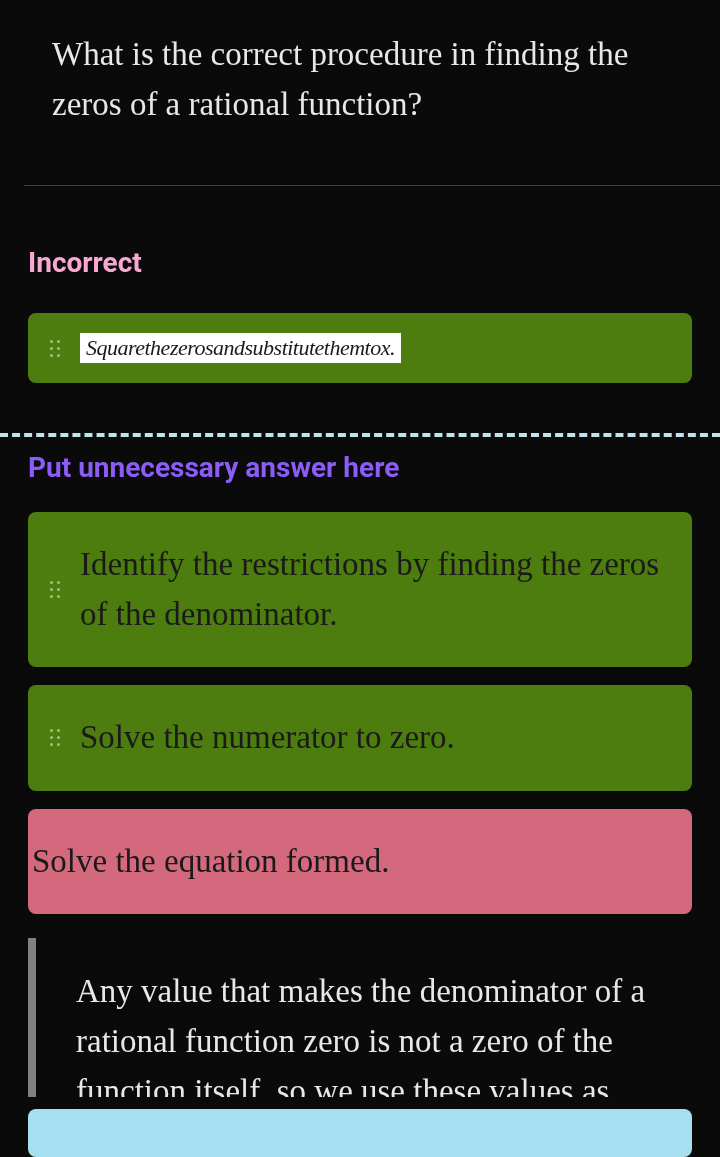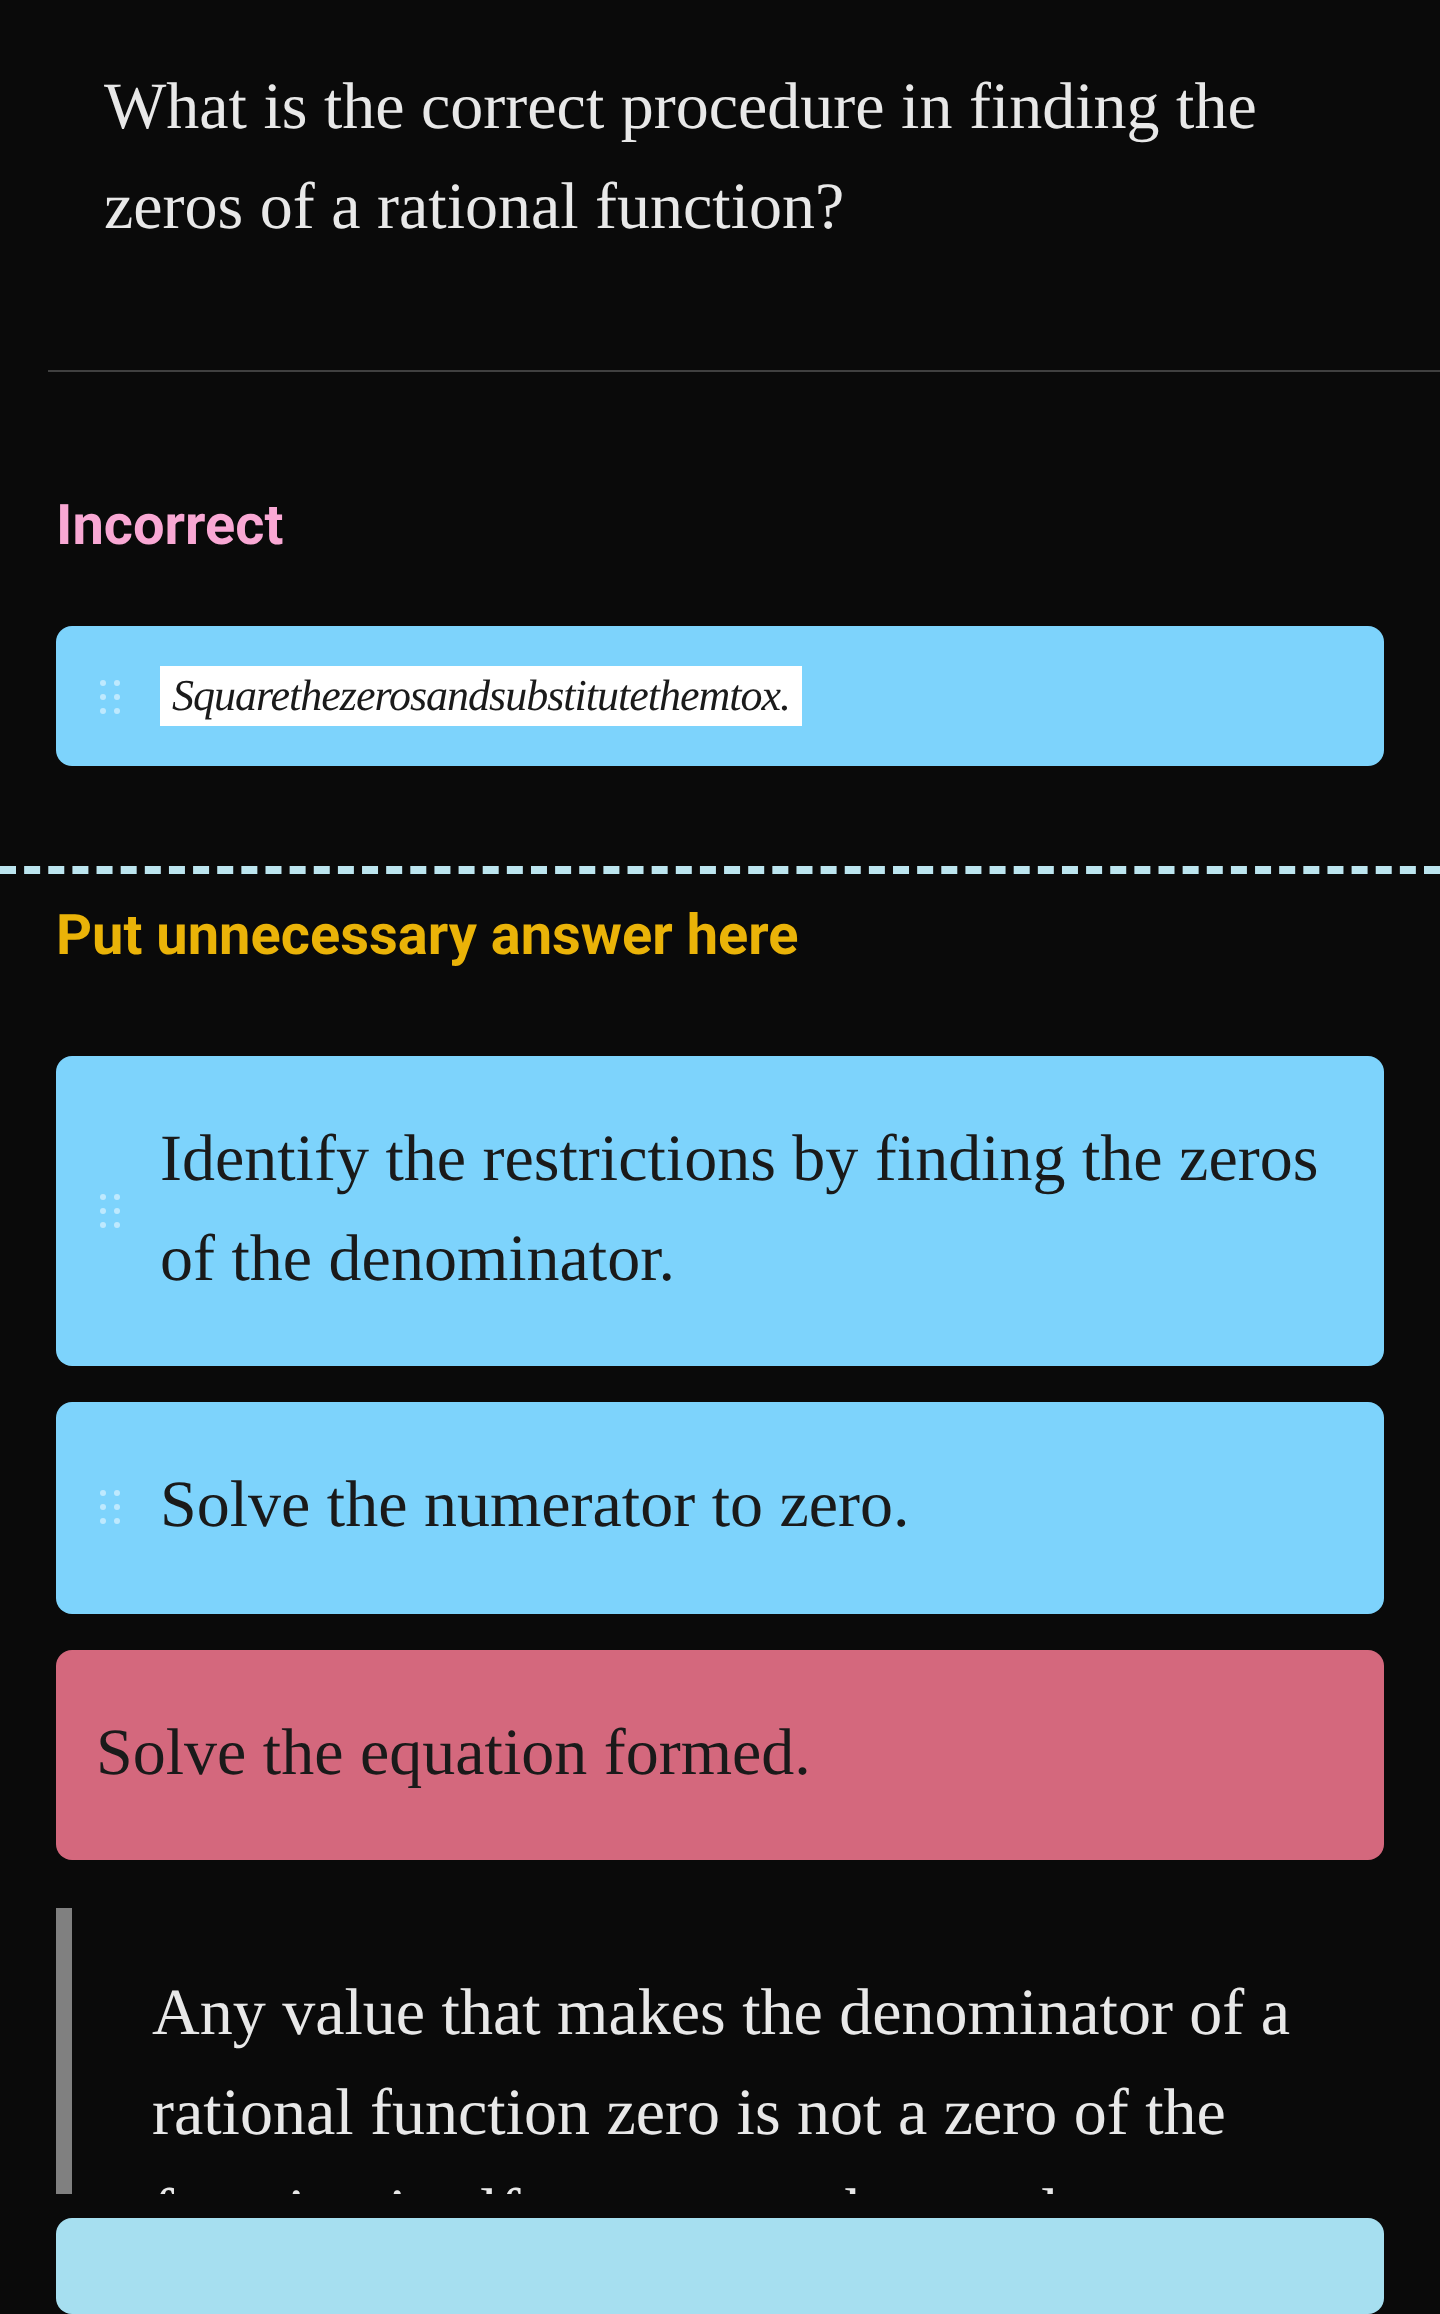--- a/index.html
+++ b/index.html
@@ -31,21 +31,21 @@
       padding: 60px 28px 20px 28px;
     }
     .incorrect-label {
       color: #f9a8d4;
       font-size: 28px;
       font-weight: bold;
       font-family: -apple-system, BlinkMacSystemFont, 'Segoe UI', Roboto, sans-serif;
       margin-bottom: 34px;
     }
     .answer-card {
-      background-color: #7dd3fc;
+      background-color: #4d7c0f;
       border-radius: 8px;
       padding: 20px 22px;
       margin-bottom: 18px;
       display: flex;
       align-items: center;
       gap: 20px;
     }
     .answer-card-big {
       padding: 28px 22px;
     }
@@ -71,40 +71,40 @@
       padding: 2px 6px;
       letter-spacing: -0.5px;
     }
     .divider {
       width: 100%;
       height: 0;
       border-top: 4px dashed #bce5ef;
       margin-top: 12px;
     }
     .hint-label {
-      color: #eab308;
+      color: #8b5cf6;
       font-size: 28px;
       font-weight: bold;
       font-family: -apple-system, BlinkMacSystemFont, 'Segoe UI', Roboto, sans-serif;
-      padding: 14px 28px 44px 28px;
+      padding: 14px 28px 28px 28px;
     }
     .answers-group {
       padding: 0 28px;
       border-radius: 10px;
     }
     .answer-text {
       color: #1a1a1a;
       font-size: 33px;
       line-height: 1.5;
       font-family: Georgia, 'Times New Roman', serif;
     }
     .answer-card-no-handle {
       background-color: #d4687d;
       border-radius: 8px;
-      padding: 28px 20px;
+      padding: 28px 4px;
       margin-bottom: 18px;
     }
     .explanation-section {
       padding: 6px 28px 0 28px;
       display: flex;
       gap: 40px;
     }
     .explanation-bar {
       width: 8px;
       background-color: #808080;

